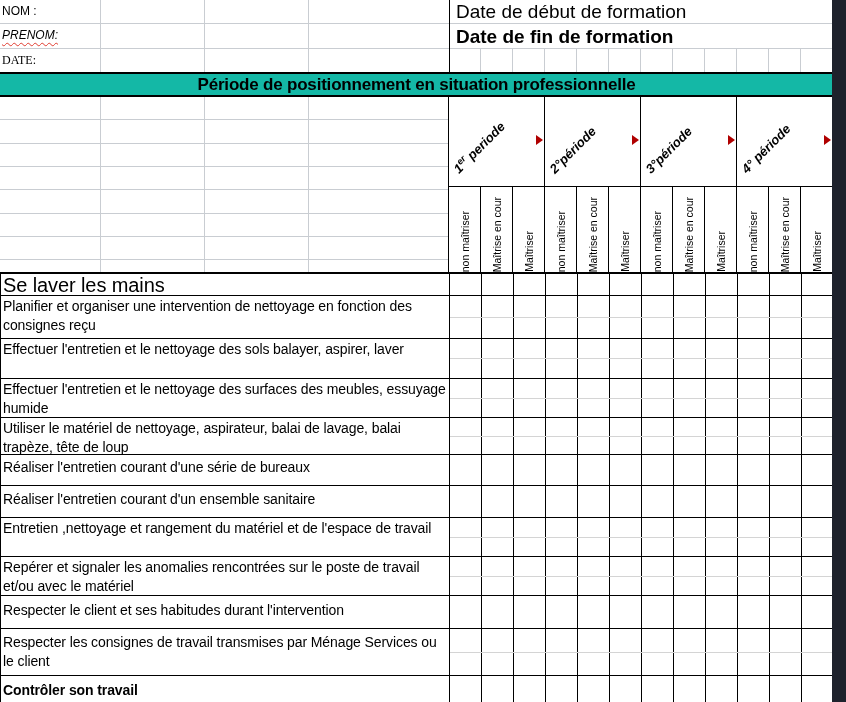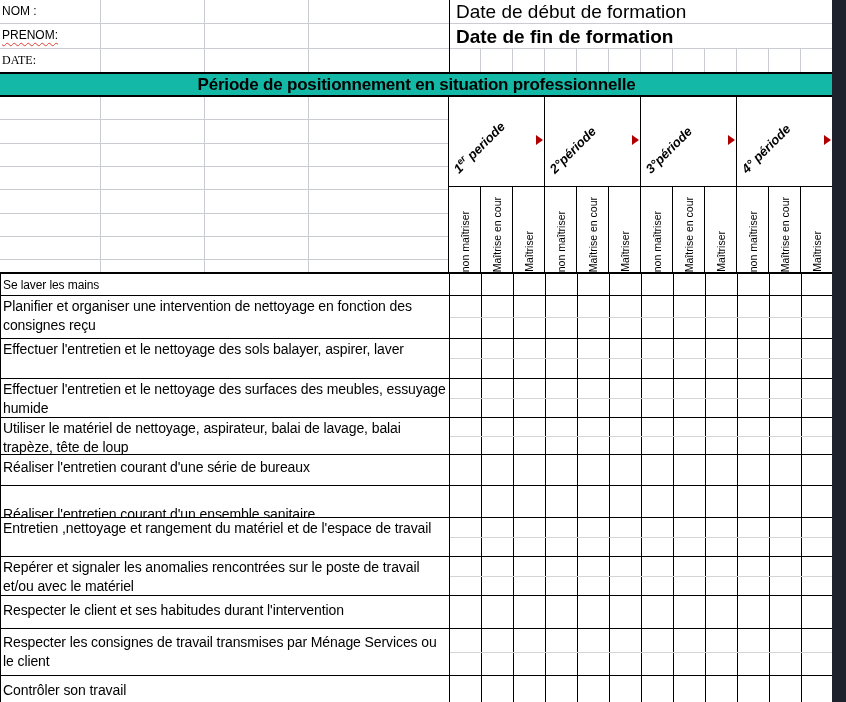--- a/index.html
+++ b/index.html
@@ -4,21 +4,21 @@
 <style>
   html,body{margin:0;padding:0;background:#fff;}
   .sheet{position:relative;width:846px;height:702px;background:#fff;overflow:hidden;
          font-family:"Liberation Sans",sans-serif;color:#000;}
   
   .vg{position:absolute;width:1px;background:#c9cdd2;}
   .hg{position:absolute;height:1px;background:#c9cdd2;}
   .vb{position:absolute;width:1px;background:#000;}
   
   .hlabel{position:absolute;left:2px;font-size:12px;line-height:18px;}
-  .squiggle{text-decoration:underline wavy #e03c31 1px;text-underline-offset:3px;}
+  .squiggle{text-decoration:underline wavy #e03c31 1px;text-underline-offset:3px;font-style:italic;}
   .rdate{position:absolute;left:456px;font-size:19px;line-height:18px;}
   
   .valcell{position:absolute;background:transparent;}
   
   .datecells{position:absolute;left:449px;top:48px;width:384px;height:25px;display:flex;}
   .dc{width:31px;height:100%;border-right:1px solid #c9cdd2;}
   
   .title{position:absolute;left:0;top:72px;width:833px;height:25px;box-sizing:border-box;
          background:#14b8a6;border-top:2px solid #000;border-bottom:2px solid #000;
          display:flex;align-items:center;justify-content:center;
@@ -40,21 +40,21 @@
            border-left:1px solid #000;border-top:1px solid #000;box-sizing:content-box;background:#fff;}
   .vc{position:relative;width:31px;height:100%;border-right:1px solid #000;
       display:flex;align-items:flex-end;justify-content:center;overflow:hidden;}
   .vc span{writing-mode:vertical-rl;transform:rotate(180deg);font-size:10.5px;line-height:12px;
            white-space:nowrap;margin-bottom:1px;}
   
   .trow{position:absolute;left:0;width:833px;box-sizing:border-box;overflow:hidden;
         border-top:1px solid #000;border-left:1px solid #000;}
   .tlabel{position:absolute;left:0;top:0;bottom:0;width:444px;padding:1px 2px 0 2px;
           font-size:14px;line-height:18.5px;letter-spacing:-0.1px;overflow:hidden;}
-  .tlabel.big{font-size:12px;line-height:21px;}
+  .tlabel.big{font-size:20px;line-height:21px;}
   .cells{position:absolute;left:448px;top:0;width:384px;height:100%;display:flex;
          border-left:1px solid #000;box-sizing:content-box;}
   .gc{width:31px;height:100%;border-right:1px solid #000;}
   .midline{position:absolute;left:449px;width:384px;top:calc(50% - .5px);height:1px;background:#d4d4d4;}
   
   .strip{position:absolute;left:832px;top:0;width:14px;height:702px;background:#1e222c;}
 </style>
 </head>
 <body>
 
@@ -260,21 +260,21 @@
         <i class="gc"></i>
         <i class="gc"></i>
         <i class="gc"></i>
         <i class="gc"></i>
         <i class="gc"></i>
         <i class="gc"></i>
       </div>
   </div>
 
   <div class="trow" style="top:485px;height:32px;">
-    <div class="tlabel" style="padding-top:4px;margin-top:15px;">Réaliser l'entretien courant d'un ensemble sanitaire</div>
+    <div class="tlabel" style="padding-top:4px;">Réaliser l'entretien courant d'un ensemble sanitaire</div>
     <div class="cells">
         <i class="gc"></i>
         <i class="gc"></i>
         <i class="gc"></i>
         <i class="gc"></i>
         <i class="gc"></i>
         <i class="gc"></i>
         <i class="gc"></i>
         <i class="gc"></i>
         <i class="gc"></i>
@@ -353,21 +353,21 @@
         <i class="gc"></i>
         <i class="gc"></i>
         <i class="gc"></i>
         <i class="gc"></i>
         <i class="gc"></i>
       </div>
     <div class="midline"></div>
   </div>
 
   <div class="trow" style="top:675px;height:27px;">
-    <div class="tlabel" style="padding-top:5px;">Contrôler son travail</div>
+    <div class="tlabel" style="padding-top:5px;font-weight:bold;">Contrôler son travail</div>
     <div class="cells">
         <i class="gc"></i>
         <i class="gc"></i>
         <i class="gc"></i>
         <i class="gc"></i>
         <i class="gc"></i>
         <i class="gc"></i>
         <i class="gc"></i>
         <i class="gc"></i>
         <i class="gc"></i>

